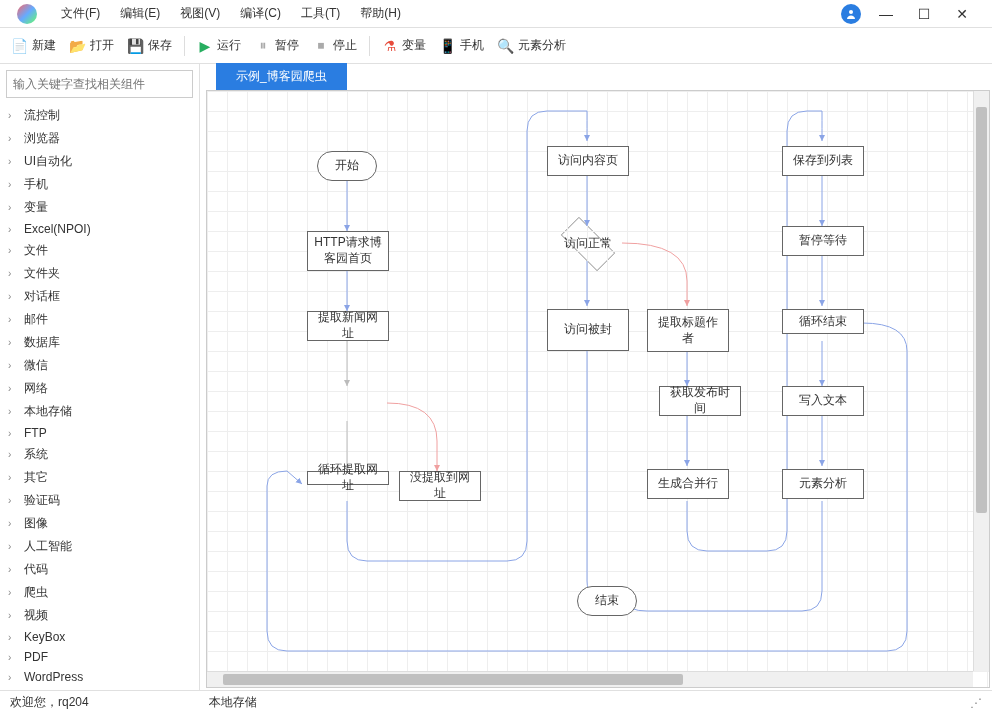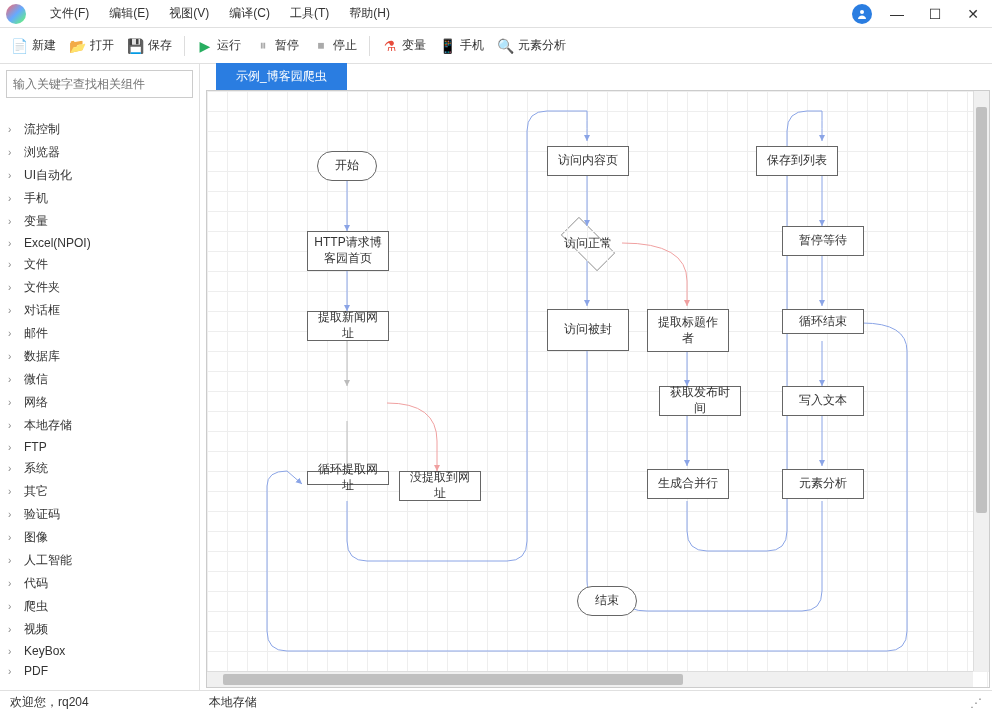--- a/index.html
+++ b/index.html
@@ -1,30 +1,30 @@
 <!DOCTYPE html>
 <html><head>
 <meta charset="utf-8">
 <style>
 * { box-sizing: border-box; margin: 0; padding: 0; }
 body { font-family: "Microsoft YaHei", Arial, sans-serif; font-size: 12px; color: #333; background: #fff; width: 992px; height: 714px; overflow: hidden; display: flex; flex-direction: column; }
-.titlebar { height: 28px; display: flex; align-items: center; padding: 0 6px; border-bottom: 1px solid #e0e0e0; }
+.titlebar { height: 28px; display: flex; align-items: center; padding: 0 17px; border-bottom: 1px solid #e0e0e0; }
 .app-icon { width: 20px; height: 20px; border-radius: 50%; background: linear-gradient(135deg,#f66,#6af,#6f6); margin-right: 20px; }
 .menubar { display: flex; gap: 12px; flex: 1; }
 .menubar span { cursor: default; padding: 2px 4px; }
 .titlebar-right { display: flex; align-items: center; gap: 12px; }
 .user-icon { width: 20px; height: 20px; border-radius: 50%; background: #2a7de1; display: flex; align-items: center; justify-content: center; color: #fff; }
 .wbtn { width: 26px; height: 20px; display: flex; align-items: center; justify-content: center; font-size: 14px; color: #333; }
 .toolbar { height: 36px; display: flex; align-items: center; padding: 0 6px; border-bottom: 1px solid #e0e0e0; gap: 2px; }
 .tbtn { display: flex; align-items: center; gap: 4px; padding: 4px 6px; cursor: default; }
 .tsep { width: 1px; height: 20px; background: #ddd; margin: 0 4px; }
 .ticon { width: 16px; height: 16px; display: inline-flex; align-items: center; justify-content: center; font-size: 14px; }
 .main { flex: 1; display: flex; min-height: 0; }
 .sidebar { width: 200px; border-right: 1px solid #e0e0e0; display: flex; flex-direction: column; padding: 6px; }
-.search { height: 28px; border: 1px solid #ccc; padding: 0 6px; font-size: 12px; margin-bottom: 20px; }
+.search { height: 28px; border: 1px solid #ccc; padding: 0 6px; font-size: 12px; margin-bottom: 6px; }
 .tree { flex: 1; overflow-y: auto; }
 .tree-item { display: flex; align-items: center; gap: 6px; padding: 3px 2px; cursor: default; }
 .chevron { color: #888; font-size: 10px; width: 10px; }
 .content { flex: 1; display: flex; flex-direction: column; min-width: 0; }
 .tabs { height: 26px; display: flex; align-items: flex-end; padding-left: 16px; }
 .tab { background: #2a7de1; color: #fff; padding: 5px 20px; font-size: 12px; }
 .canvas-wrap { flex: 1; border: 1px solid #ccc; margin: 0 2px 2px 6px; position: relative; overflow: hidden; background-image: linear-gradient(#eee 1px, transparent 1px), linear-gradient(90deg, #eee 1px, transparent 1px); background-size: 20px 20px; }
 .canvas { position: absolute; inset: 0; }
 .node { position: absolute; background: #fff; border: 1px solid #666; display: flex; align-items: center; justify-content: center; text-align: center; padding: 4px 6px; font-size: 12px; line-height: 1.3; }
 .node.terminal { border-radius: 16px; }
@@ -294,21 +294,21 @@
         <div class="node" style="left:452px;top:295px;width:82px;height:30px">
             <span>获取发布时间</span>
           </div>
         <div class="node" style="left:440px;top:378px;width:82px;height:30px">
             <span>生成合并行</span>
           </div>
         <div class="node terminal" style="left:370px;top:495px;width:60px;height:30px">
             <span>结束</span>
           </div>
 
-        <div class="node" style="left:549px;top:55px;width:82px;height:30px">
+        <div class="node" style="left:575px;top:55px;width:82px;height:30px">
             <span>保存到列表</span>
           </div>
         <div class="node" style="left:575px;top:135px;width:82px;height:30px">
             <span>暂停等待</span>
           </div>
         <div class="node" style="left:575px;top:218px;width:82px;height:25px">
             <span>循环结束</span>
           </div>
         <div class="node" style="left:575px;top:295px;width:82px;height:30px">
             <span>写入文本</span>

